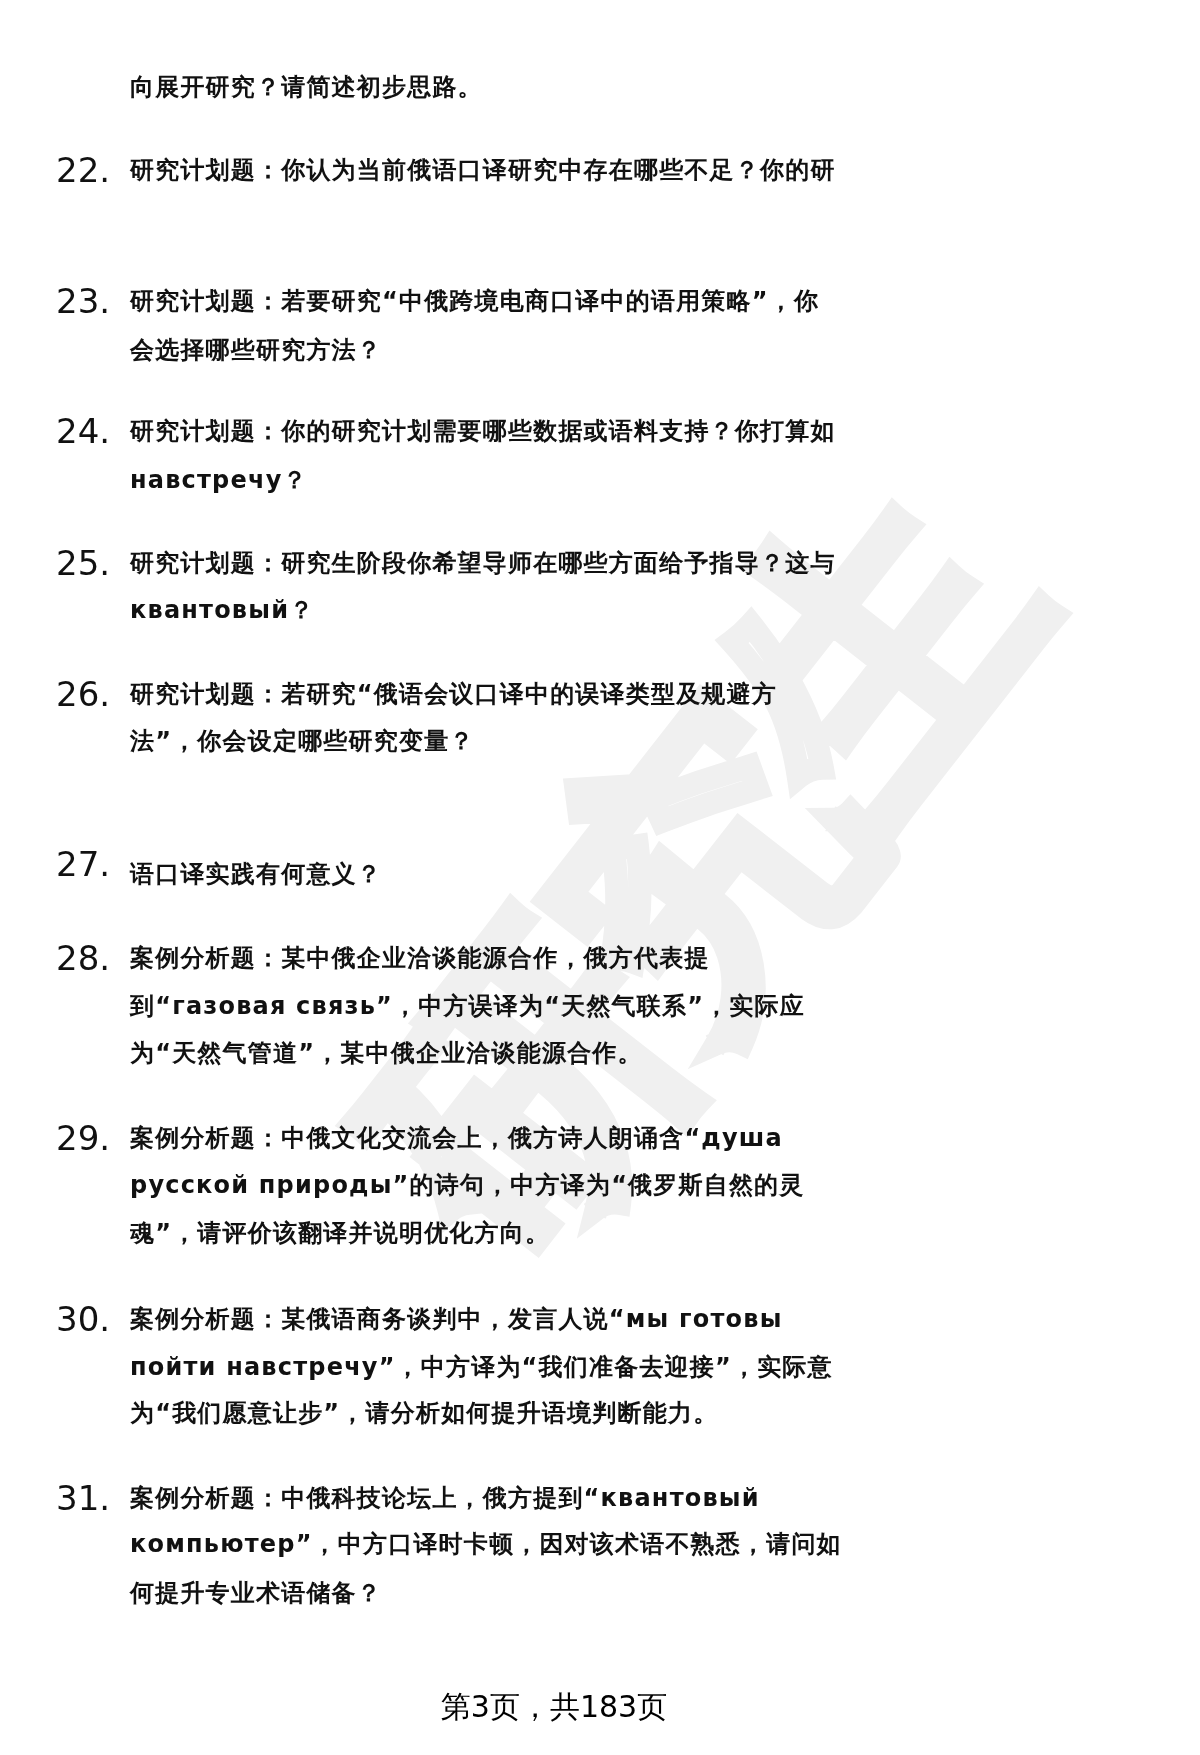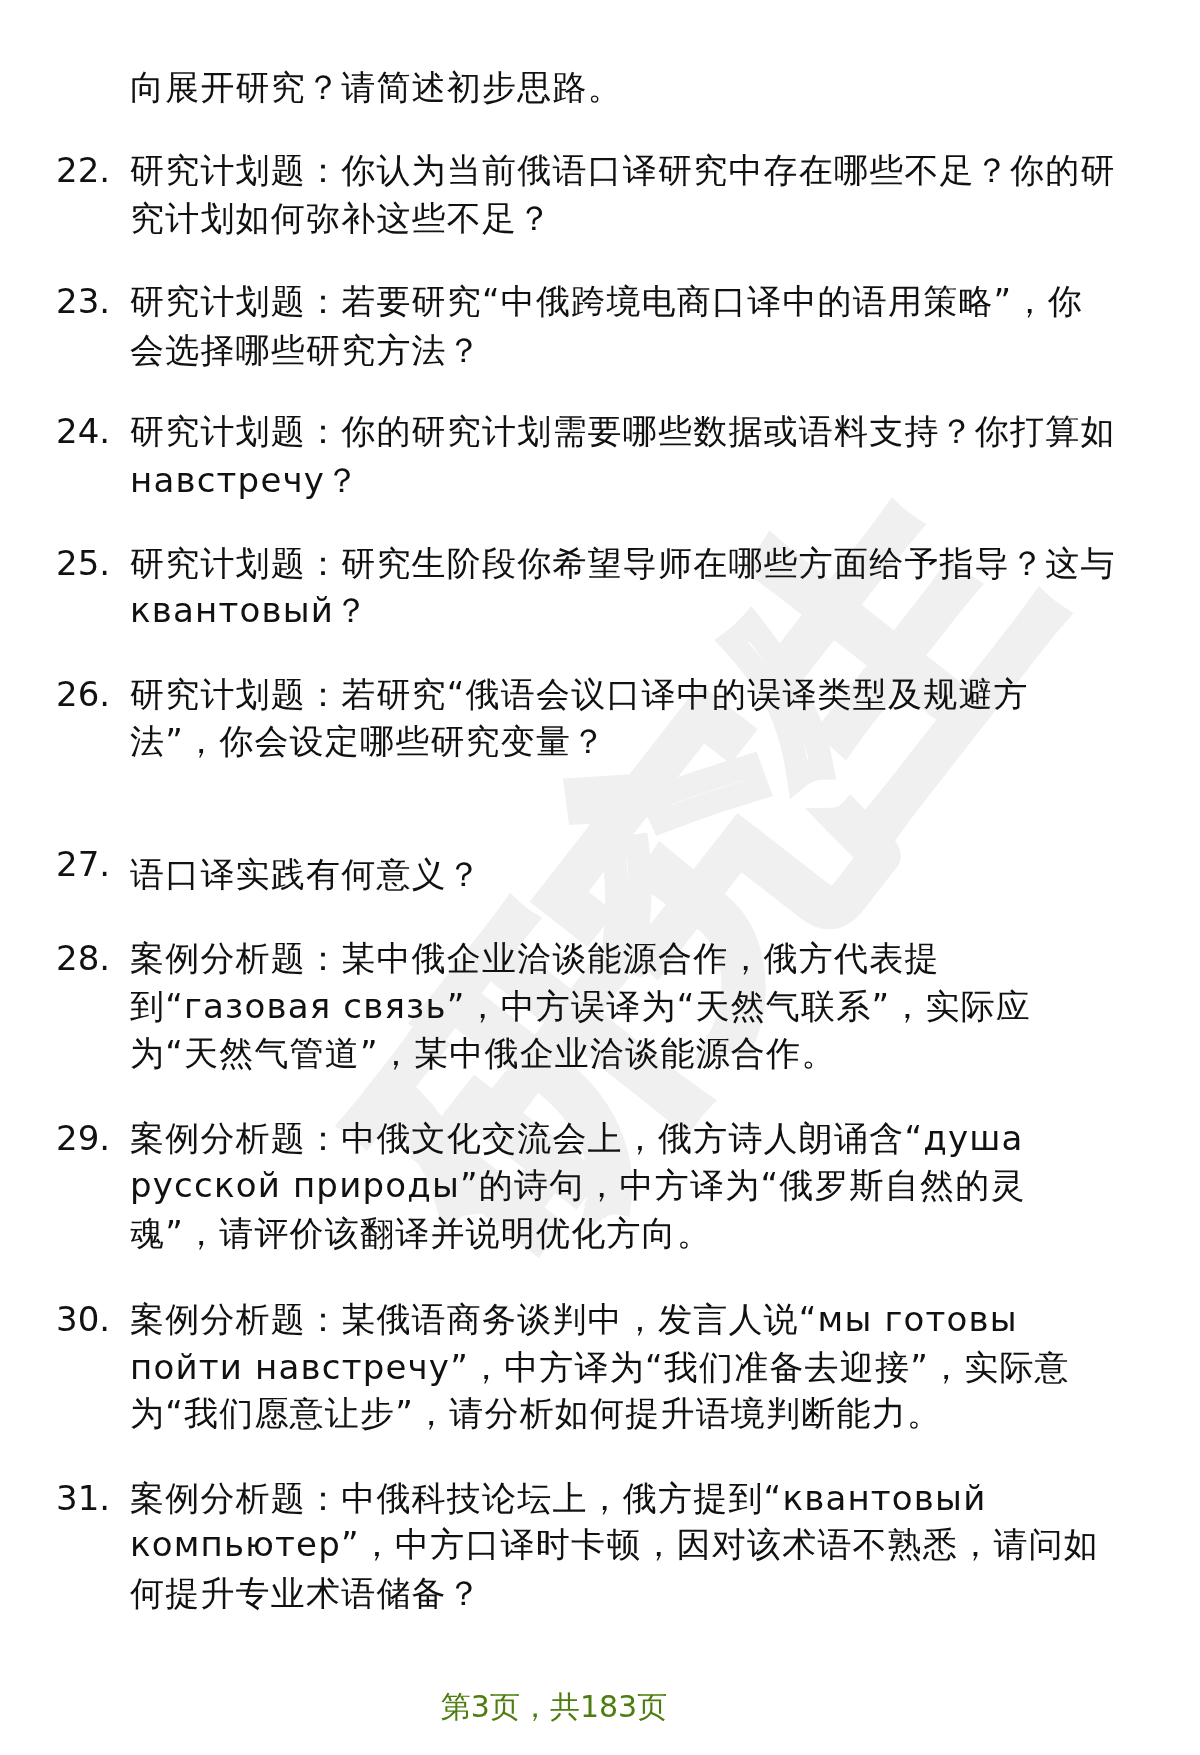--- a/index.html
+++ b/index.html
@@ -5,41 +5,40 @@
   html, body { margin: 0; padding: 0; background: #ffffff; }
   body { width: 1200px; height: 1755px; position: relative; overflow: hidden;
          font-family: "DejaVu Sans", "Liberation Sans", sans-serif; color: #111111; }
   .watermark { position: absolute; left: 250px; top: 430px; width: 900px; height: 900px;
                pointer-events: none; z-index: 0; }
   .watermark span { position: absolute; left: 50%; top: 50%;
                transform: translate(-50%, -50%) rotate(-52deg);
                font-size: 300px; font-weight: bold; color: transparent;
                -webkit-text-stroke: 14px #f0f0f0; white-space: nowrap; letter-spacing: -20px; }
   .page { position: absolute; inset: 0; z-index: 1; }
-  .line { position: absolute; left: 130px; font-size: 34px; line-height: 48px; height: 48px;
-          white-space: nowrap; letter-spacing: 1.2px; }
+  .line { position: absolute; left: 130px; font-size: 24px; line-height: 48px; height: 48px;
+          white-space: nowrap; letter-spacing: 1.2px; font-weight: bold; }
   .num { position: absolute; left: 56px; font-size: 34px; line-height: 48px; height: 48px;
          white-space: nowrap; }
   .footer { position: absolute; left: 0; width: 1108px; top: 1686px; text-align: center;
-            font-size: 30px; line-height: 42px; color: #4d7c0f; }
+            font-size: 30px; line-height: 42px; color: #000000; }
 </style>
 </head>
 <body>
 
 <div class="watermark">
   <span>研究生</span>
 </div>
 
 <div class="page">
 
   <div class="line" style="top:63px">向展开研究？请简述初步思路。</div>
 
   <div class="num" style="top:146px">22.</div>
   <div class="line" style="top:146px">研究计划题：你认为当前俄语口译研究中存在哪些不足？你的研</div>
-  <div class="line" style="top:194px">究计划如何弥补这些不足？</div>
 
   <div class="num" style="top:277px">23.</div>
   <div class="line" style="top:277px">研究计划题：若要研究“中俄跨境电商口译中的语用策略”，你</div>
   <div class="line" style="top:326px">会选择哪些研究方法？</div>
 
   <div class="num" style="top:407px">24.</div>
   <div class="line" style="top:407px">研究计划题：你的研究计划需要哪些数据或语料支持？你打算如</div>
   <div class="line" style="top:456px">навстречу？</div>
 
   <div class="num" style="top:539px">25.</div>

